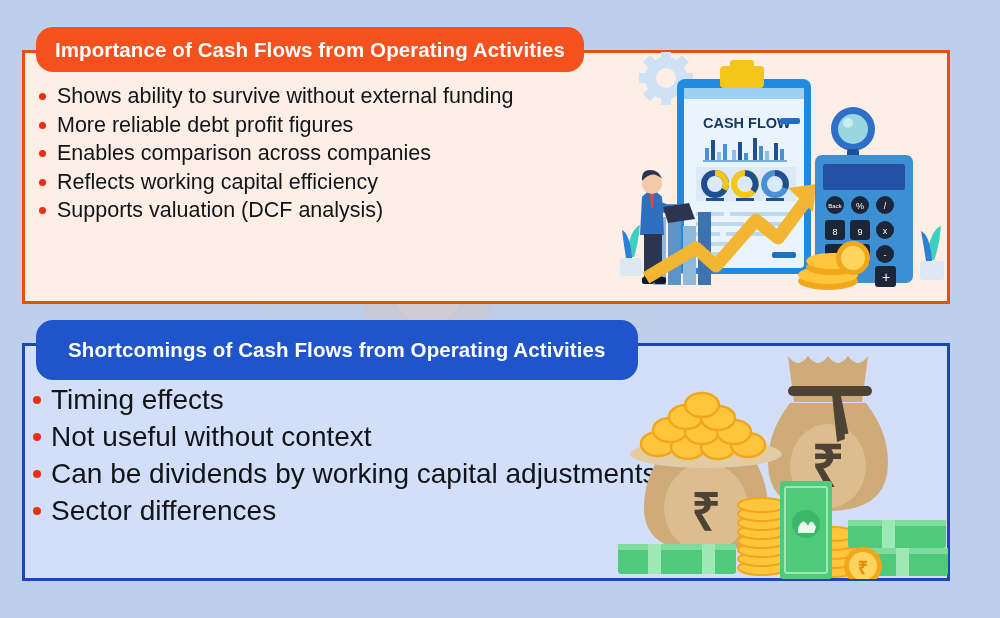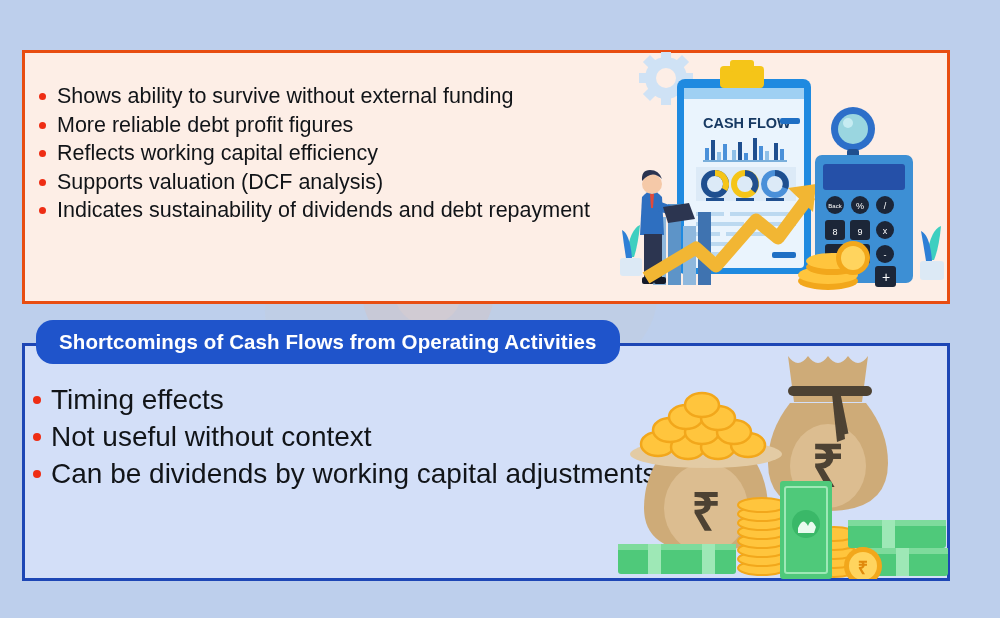--- a/index.html
+++ b/index.html
@@ -37,21 +37,21 @@
     position:absolute;display:flex;align-items:center;
     box-sizing:border-box;border-radius:17px;
     color:#ffffff;font-weight:bold;white-space:nowrap;
     letter-spacing:.1px;
   }
   .pill-orange{
     left:36px;top:27px;height:45px;padding:0 19px;
     background:#f4511e;font-size:20.5px;
   }
   .pill-blue{
-    left:36px;top:320px;height:44px;padding:0 23px;
+    left:36px;top:320px;height:60px;padding:0 32px;
     background:#1f54cb;font-size:20.5px;
   }
 
   
   .bullets{position:absolute;list-style:none;margin:0;padding:0;}
   .bullets li{
     position:relative;padding-left:21px;
     color:#111418;white-space:nowrap;
   }
   .bullets li::before{
@@ -85,23 +85,23 @@
     <path d="M60 258 h110 v18 H60 z" fill="#c5ccd4" opacity=".35"></path>
   </svg>
   <div class="wm-text onorange" style="left:308px;top:218px;">www.truedata.in</div>
   <div class="wm-text">www.truedata.in</div>
 
   <div class="panel panel-orange"></div>
 
   <ul class="bullets list-orange">
     <li>Shows ability to survive without external funding</li>
     <li>More reliable debt profit figures</li>
+    <li>Enables comparison across companies</li>
     <li>Reflects working capital efficiency</li>
     <li>Supports valuation (DCF analysis)</li>
-    <li>Indicates sustainability of dividends and debt repayment</li>
   </ul>
 
   <div class="art art-top">
     <svg viewBox="0 0 330 250" width="330" height="250">
 
       <g fill="#cfe2f5">
         <circle cx="46" cy="26" r="21"></circle>
         <g>
           <rect x="41" y="-1" width="10" height="10"></rect>
             <rect x="41" y="43" width="10" height="10"></rect>
@@ -249,20 +249,21 @@
       </g>
     </svg>
   </div>
 
   <div class="panel panel-blue"></div>
 
   <ul class="bullets list-blue">
     <li>Timing effects</li>
     <li>Not useful without context</li>
     <li>Can be dividends by working capital adjustments</li>
+    <li>Sector differences</li>
   </ul>
 
   <div class="art art-bottom">
     <svg viewBox="0 0 340 231" width="340" height="231">
 
       <g>
         <path d="M180 55 q-22 28 -22 60 q0 48 60 48 q60 0 60 -48 q0 -32 -22 -60z" fill="#ceab78"></path>
         <ellipse cx="218" cy="118" rx="38" ry="42" fill="#dcbd90"></ellipse>
         <path d="M178 8 q10 14 20 0 q10 14 20 0 q10 14 20 0 q10 14 20 0 l-6 46 h-68z" fill="#ceab78"></path>
         <rect x="178" y="38" width="84" height="10" rx="5" fill="#4d4233"></rect>
@@ -338,17 +339,20 @@
       </g>
 
       <g>
         <circle cx="253" cy="218" r="19" fill="#f2a71b"></circle>
         <circle cx="253" cy="218" r="14" fill="#ffd45e"></circle>
         <text x="253" y="226" font-size="18" font-weight="bold" text-anchor="middle" fill="#e08a0c" font-family="Liberation Sans, sans-serif">₹</text>
       </g>
     </svg>
   </div>
 
+  <div class="pill pill-orange">
+    <span>Importance of Cash Flows from Operating Activities</span>
+  </div>
   <div class="pill pill-blue">
     <span>Shortcomings of Cash Flows from Operating Activities</span>
   </div>
 
 </div>
 
 </body></html>

